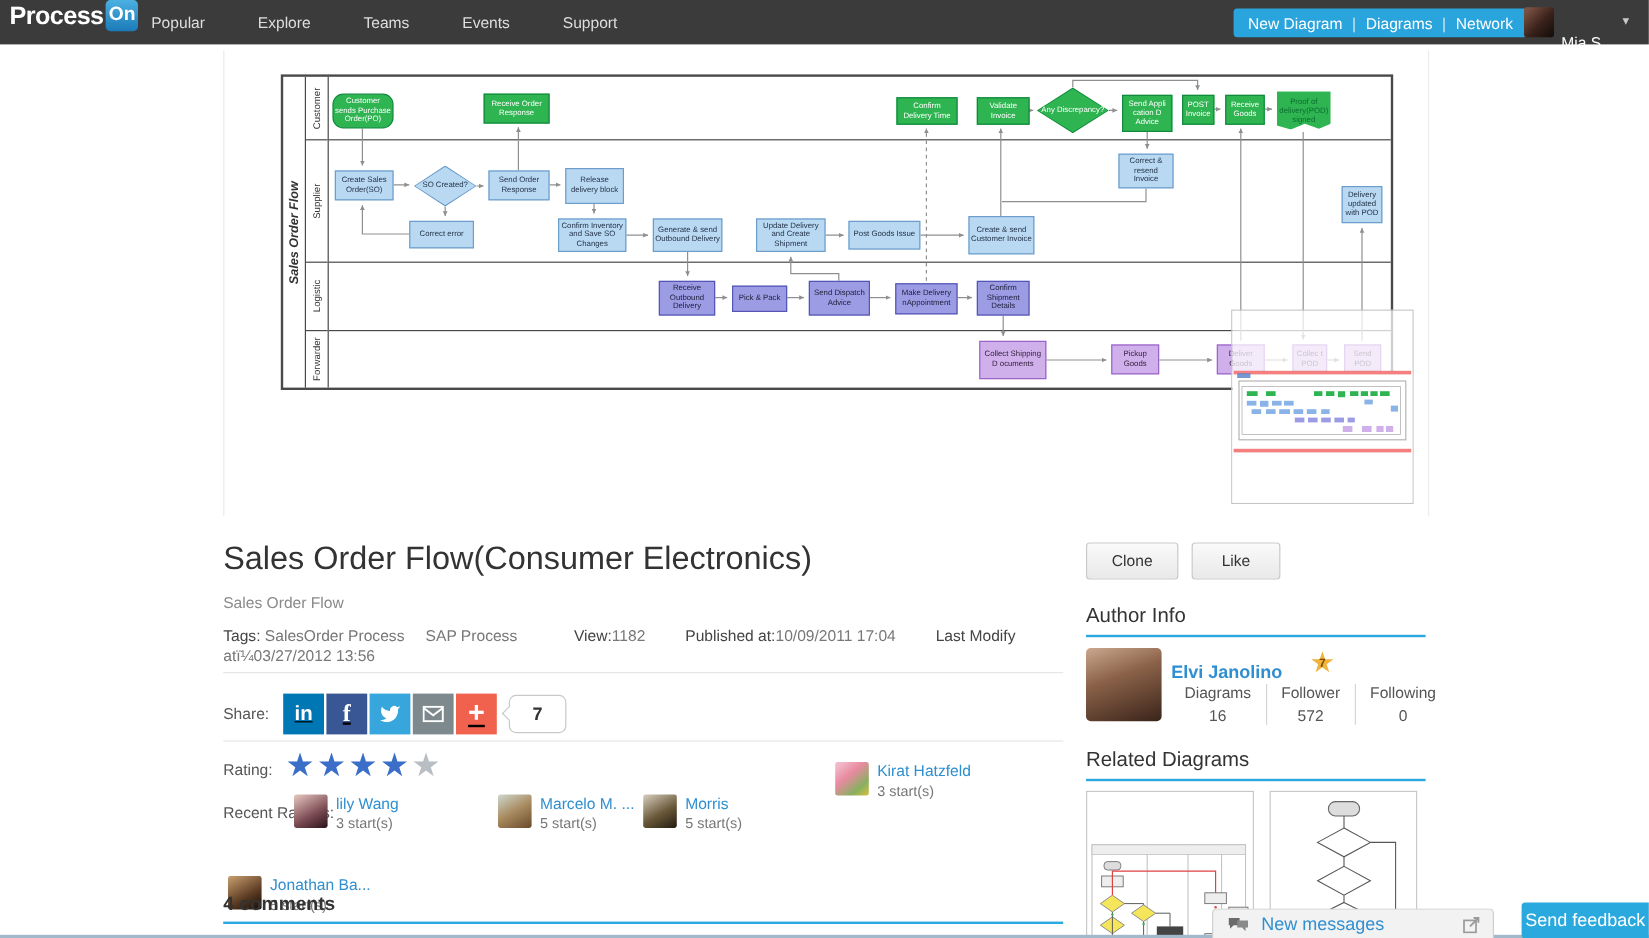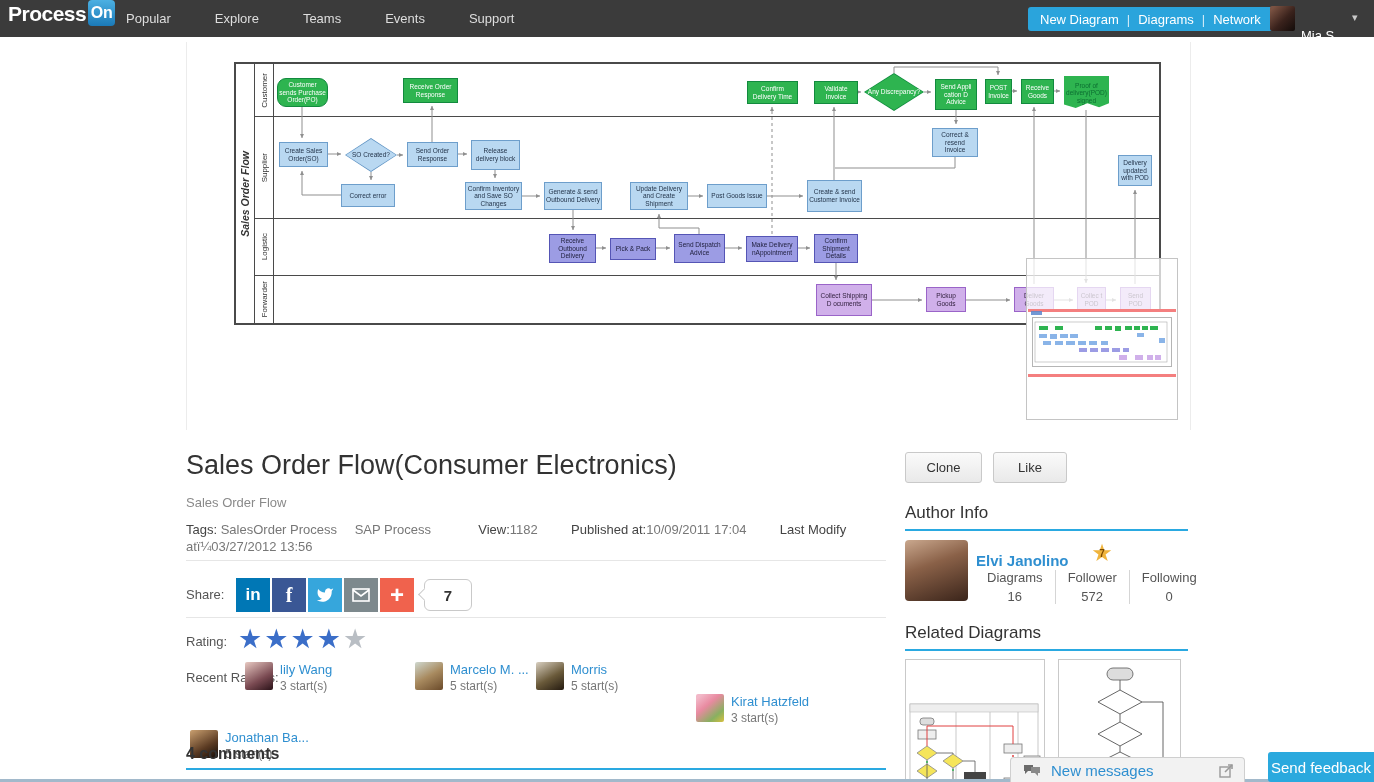--- a/index.html
+++ b/index.html
@@ -72,21 +72,21 @@
   .mini-ico{position:absolute;left:4px;top:2px;width:11px;height:4px;background:#5a86cc;opacity:.85;}
   
   .page-title{position:absolute;left:186px;top:450px;font-size:27px;color:#333;}
   .page-sub{position:absolute;left:186px;top:495px;font-size:13px;color:#8a8a8a;}
   .meta{position:absolute;left:186px;top:521px;width:706px;font-size:13px;color:#777;line-height:17px;}
   .meta .k{color:#444;}
   .meta .gap{display:inline-block;width:26px;}
   .meta .tag{color:#777;margin-right:14px;cursor:pointer;}
   .div1{position:absolute;left:186px;width:700px;height:1px;background:#e6e6e6;}
   .share-label{position:absolute;left:186px;top:587px;font-size:13px;color:#555;}
-  .share-icons{position:absolute;left:236px;top:578px;display:flex;gap:2px;}
+  .share-icons{position:absolute;left:236px;top:578px;display:flex;gap:2px;text-decoration:underline;}
   .sic{width:34px;height:34px;display:flex;align-items:center;justify-content:center;color:#fff;cursor:pointer;}
   .s-in{background:#0077b5;font-size:17px;font-weight:bold;}
   .s-fb{background:#3a5795;font-size:20px;font-weight:bold;font-family:"Liberation Serif",serif;}
   .s-tw{background:#36a6dc;}
   .s-em{background:#7d898d;}
   .s-plus{background:#f0624d;font-size:24px;font-weight:bold;}
   .bubble{position:absolute;left:424px;top:579px;width:46px;height:30px;border:1px solid #c9c9c9;border-radius:6px;
     display:flex;align-items:center;justify-content:center;font-size:15px;font-weight:bold;color:#333;background:#fff;}
   .bubble::before{content:"";position:absolute;left:-5px;top:10px;width:8px;height:8px;background:#fff;
     border-left:1px solid #c9c9c9;border-bottom:1px solid #c9c9c9;transform:rotate(45deg);}
@@ -383,21 +383,21 @@
        <div class="rr-rate">5 start(s)</div>
     </div>
 </div>
 <div class="rr-entry" style="left:536px;top:662px;">
   <div class="rr-av av3"></div>
   <div>
       <div class="rr-name">Morris</div>
        <div class="rr-rate">5 start(s)</div>
     </div>
 </div>
-<div class="rr-entry" style="left:658px;top:694px;padding-left:38px;">
+<div class="rr-entry" style="left:658px;top:635px;padding-left:38px;">
   <div class="rr-av av4"></div>
   <div>
       <div class="rr-name">Kirat Hatzfeld</div>
        <div class="rr-rate">3 start(s)</div>
     </div>
 </div>
 <div class="rr-entry" style="left:190px;top:694px;margin-top:36px;">
   <div class="rr-av av5"></div>
   <div>
       <div class="rr-name">Jonathan Ba...</div>

